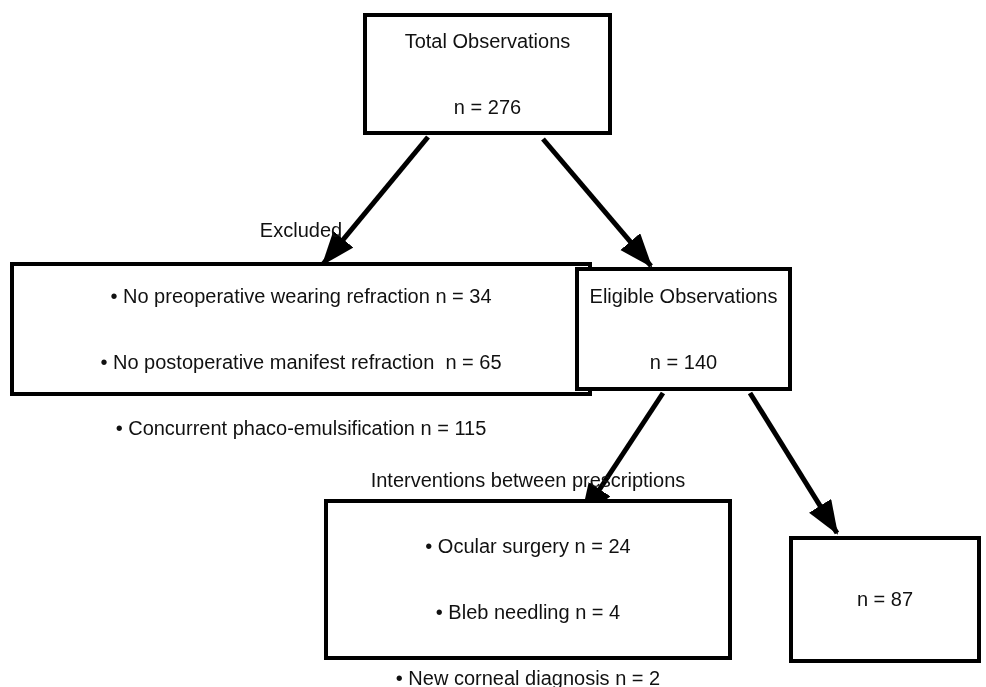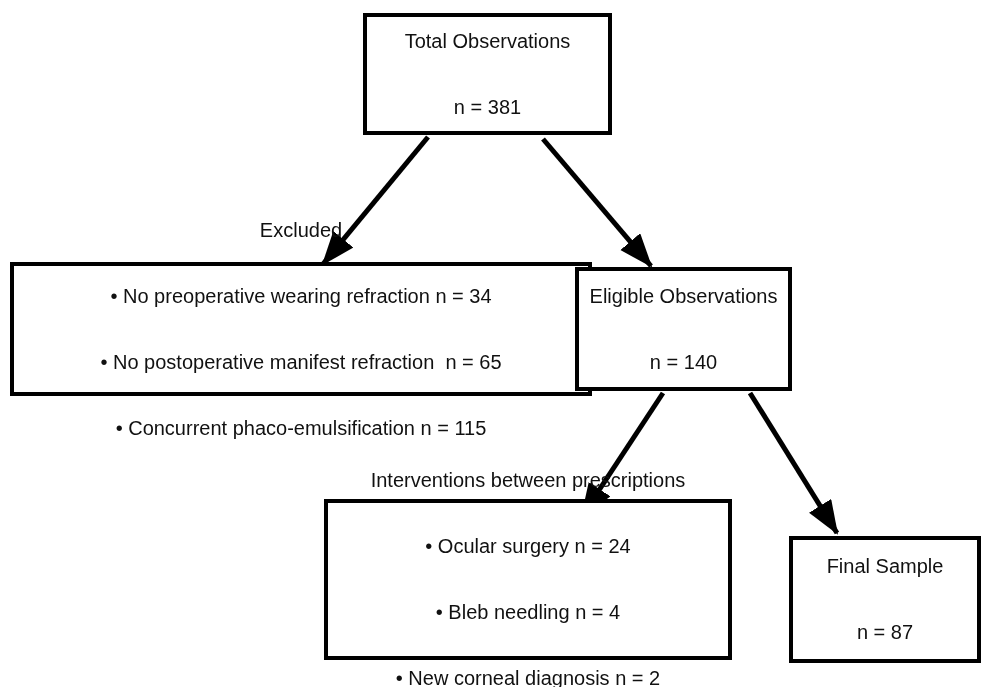--- a/index.html
+++ b/index.html
@@ -60,21 +60,21 @@
       </marker>
     </defs>
     <line x1="428" y1="137" x2="323" y2="264" stroke="#000000" stroke-width="5" marker-end="url(#ah)"></line>
     <line x1="543" y1="139" x2="651" y2="266" stroke="#000000" stroke-width="5" marker-end="url(#ah)"></line>
     <line x1="663" y1="393" x2="582" y2="516" stroke="#000000" stroke-width="5" marker-end="url(#ah)"></line>
     <line x1="750" y1="393" x2="837" y2="533" stroke="#000000" stroke-width="5" marker-end="url(#ah)"></line>
   </svg>
 
   <div class="node" id="node-total">
     <div class="line">Total Observations</div>
-    <div class="line">n = 381</div>
+    <div class="line">n = 276</div>
   </div>
 
   <div class="node" id="node-excluded">
     <div class="line">Excluded</div>
     <div class="line">• No preoperative wearing refraction n = 34</div>
     <div class="line">• No postoperative manifest refraction  n = 65</div>
     <div class="line">• Concurrent phaco-emulsification n = 115</div>
   </div>
 
   <div class="node" id="node-eligible">
@@ -83,17 +83,16 @@
   </div>
 
   <div class="node" id="node-interventions">
     <div class="line">Interventions between prescriptions</div>
     <div class="line">• Ocular surgery n = 24</div>
     <div class="line">• Bleb needling n = 4</div>
     <div class="line">• New corneal diagnosis n = 2</div>
   </div>
 
   <div class="node" id="node-final">
-    <div class="line">Final Sample</div>
     <div class="line">n = 87</div>
   </div>
 
 </div>
 
 </body></html>

